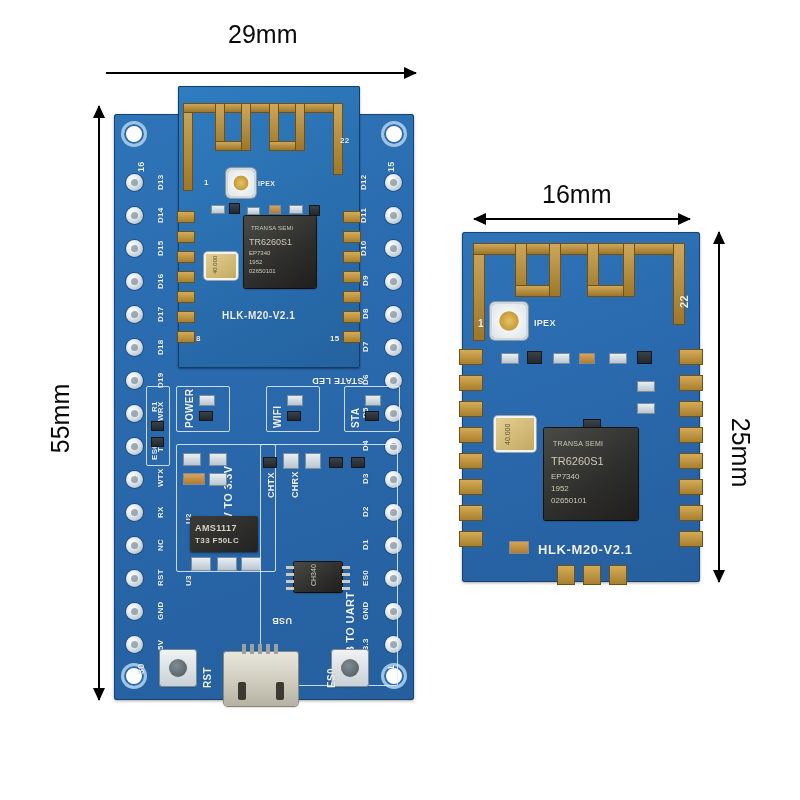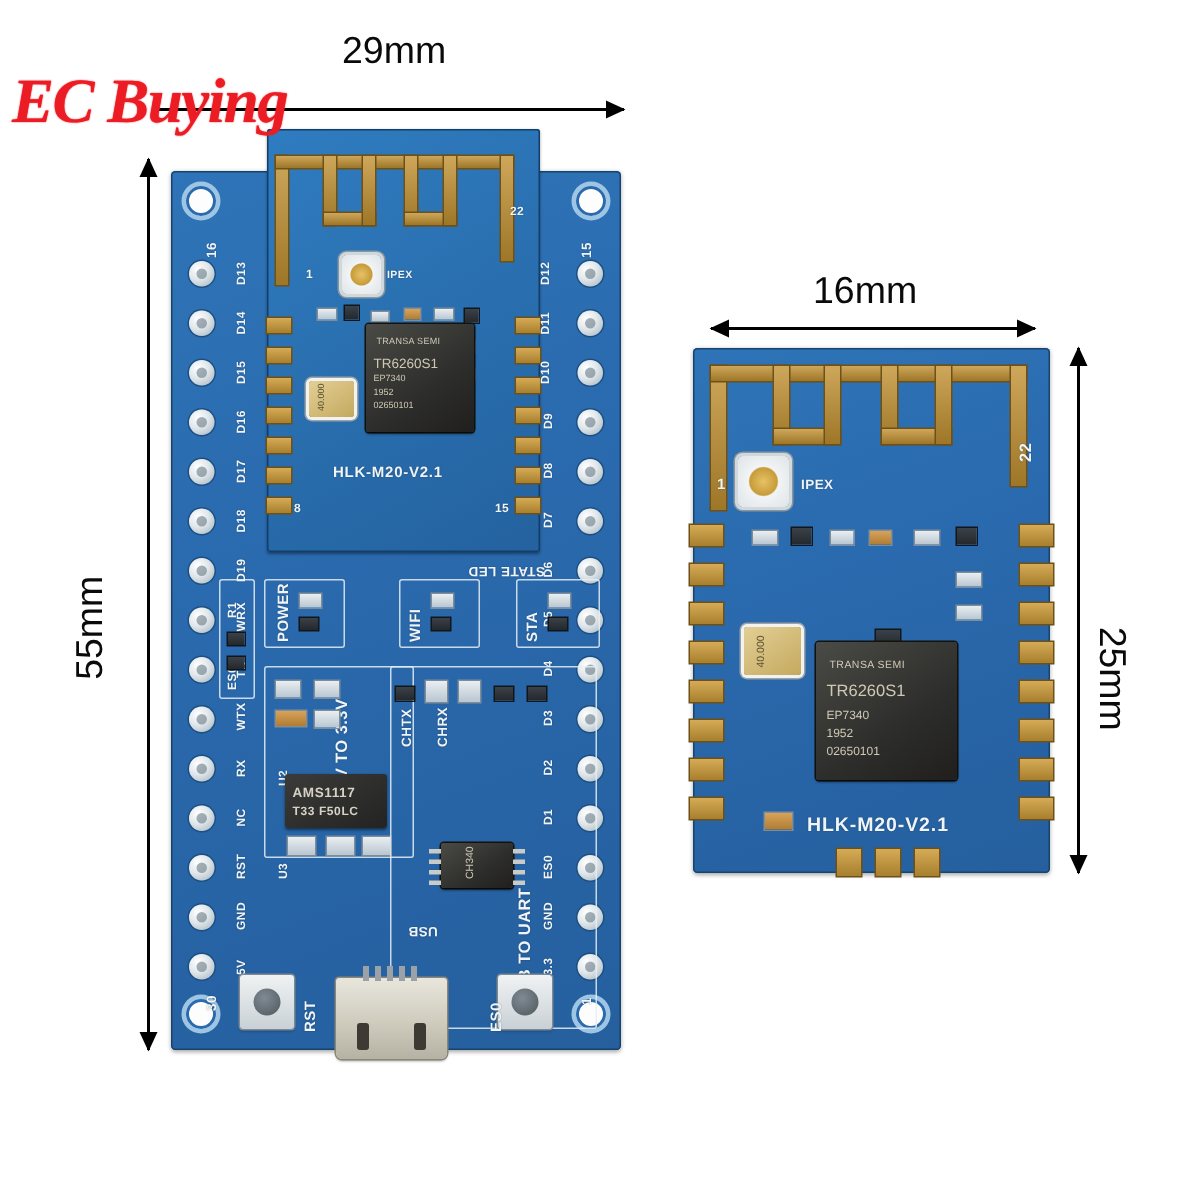--- a/index.html
+++ b/index.html
@@ -51,21 +51,20 @@
   .btn-dot{position:absolute;border-radius:50%;background:radial-gradient(circle at 40% 35%,#7f8b93,#4e575d);}
   .reg{position:absolute;background:linear-gradient(150deg,#3b3b39,#232321);border-radius:2px;box-shadow:0 1px 2px rgba(0,0,0,.5);}
   .reg-txt{position:absolute;color:#d6d2c4;font-size:9px;font-family:"Liberation Sans",sans-serif;letter-spacing:.4px;white-space:nowrap;font-weight:bold;}
   .castle{position:absolute;background:linear-gradient(180deg,#d5ab57,#a87f2d);box-shadow:0 0 0 1px #6d5119;}
 </style>
 </head>
 <body>
 
 <div class="stage">
 
-  <div class="watermark">EC Buying</div>
 
   <div class="dim-label" style="left:228px;top:20px;">29mm</div>
   <div class="arrow-h right-only" style="left:106px;top:72px;width:310px;"></div>
 
   <div class="dim-label vert" style="left:26px;top:404px;transform:rotate(-90deg);">55mm</div>
   <div class="arrow-v both" style="left:98px;top:106px;height:594px;"></div>
 
   <div class="dim-label" style="left:542px;top:180px;">16mm</div>
   <div class="arrow-h both" style="left:474px;top:218px;width:216px;"></div>
 

